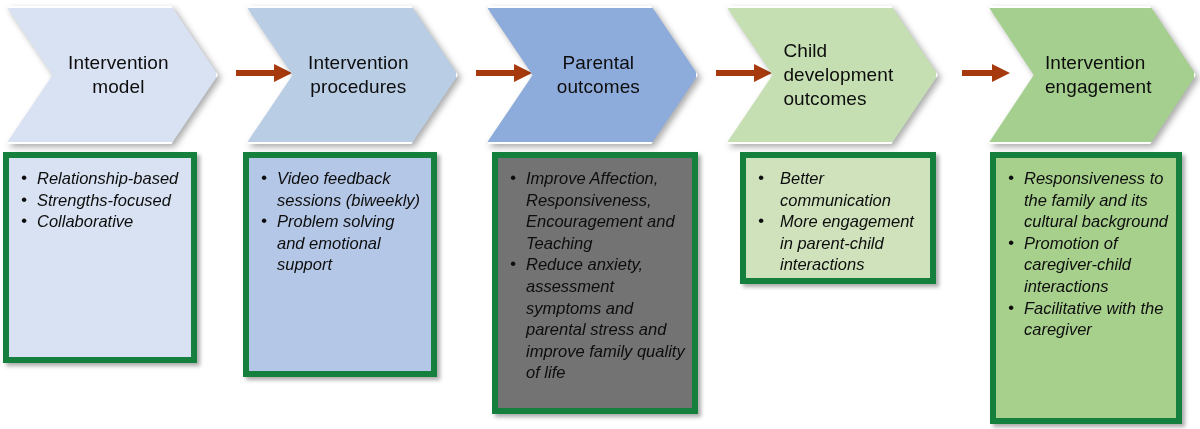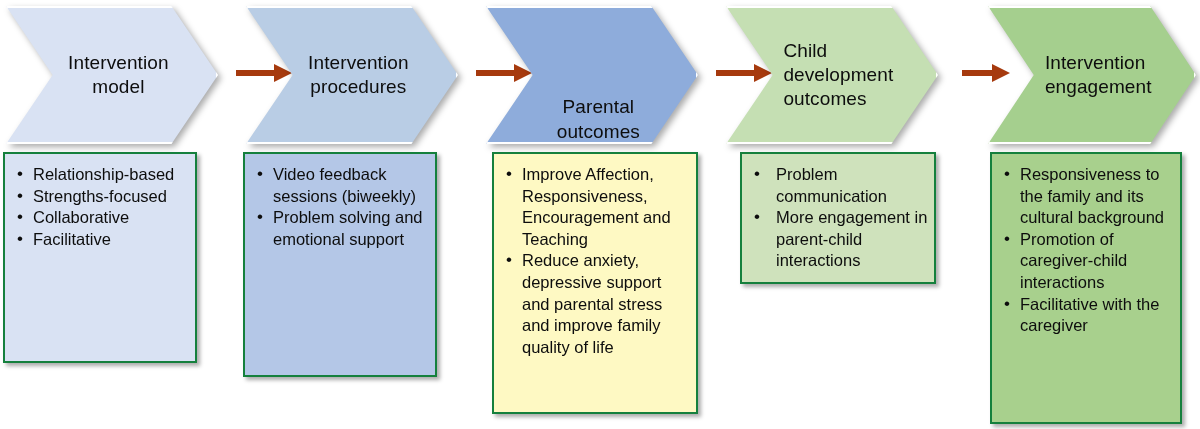--- a/index.html
+++ b/index.html
@@ -47,23 +47,24 @@
   .arrow{
     position:absolute;
     height:22px;
     display:block;
   }
 
   
   .bbox{
     position:absolute;
     box-sizing:border-box;
-    border:2px solid #15803d;
+    border:6px solid #15803d;
     box-shadow:3px 3px 4px rgba(0,0,0,0.33);
     padding:10px 6px 8px 6px;
+    font-style:italic;
   }
   .bbox ul{
     margin:0;
     padding:0 0 0 20px;
     list-style:none;
   }
   .bbox li{
     position:relative;
     color:#0d0d0d;
     font-size:16.5px;
@@ -103,21 +104,21 @@
     <div class="chev-label">
       <span>Intervention</span><br>
       <span>procedures</span>
     </div>
   </div>
 
   <svg class="arrow" style="left:476px; top:61px; width:56px; height:24px;" viewBox="0 0 56 24">
     <path d="M0 9 H38 V3 L56 12 L38 21 V15 H0 Z" fill="#A63A0E"></path>
   </svg>
 
-  <div class="chev" style="left:486px; top:6px; width:212px; height:138px;align-items:flex-end;">
+  <div class="chev" style="left:486px; top:6px; width:212px; height:138px;">
     <div class="chev-inner" style="background:#8EACDB;"></div>
     <div class="chev-label">
       <span>Parental</span><br>
       <span>outcomes</span>
     </div>
   </div>
 
   <svg class="arrow" style="left:716px; top:61px; width:56px; height:24px;" viewBox="0 0 56 24">
     <path d="M0 9 H38 V3 L56 12 L38 21 V15 H0 Z" fill="#A63A0E"></path>
   </svg>
@@ -141,41 +142,40 @@
       <span>Intervention</span><br>
       <span>engagement</span>
     </div>
   </div>
 
   <div class="bbox" style="left:3px; top:152px; width:194px; height:211px; background:#D9E2F3;">
     <ul>
       <li>Relationship-based</li>
       <li>Strengths-focused</li>
       <li>Collaborative</li>
-      <li>Facilitative</li>
     </ul>
   </div>
 
   <div class="bbox" style="left:243px; top:152px; width:194px; height:225px; background:#B4C7E7;">
     <ul>
       <li>Video feedback sessions (biweekly)</li>
       <li>Problem solving and emotional support</li>
     </ul>
   </div>
 
-  <div class="bbox" style="left:492px; top:152px; width:206px; height:262px; background:#fef9c3;">
+  <div class="bbox" style="left:492px; top:152px; width:206px; height:262px; background:#737373;">
     <ul>
       <li>Improve Affection, Responsiveness, Encouragement and Teaching</li>
-      <li>Reduce anxiety, depressive support and parental stress and improve family quality of life</li>
+      <li>Reduce anxiety, assessment symptoms and parental stress and improve family quality of life</li>
     </ul>
   </div>
 
   <div class="bbox indent" style="left:740px; top:152px; width:196px; height:132px; background:#CFE2BC;">
     <ul>
-      <li> Problem communication</li>
+      <li> Better communication</li>
       <li> More engagement in parent-child interactions</li>
     </ul>
   </div>
 
   <div class="bbox" style="left:990px; top:152px; width:192px; height:272px; background:#A8D08D;">
     <ul>
       <li>Responsiveness to the family and its cultural background</li>
       <li>Promotion of caregiver-child interactions</li>
       <li>Facilitative with the caregiver</li>
     </ul>

